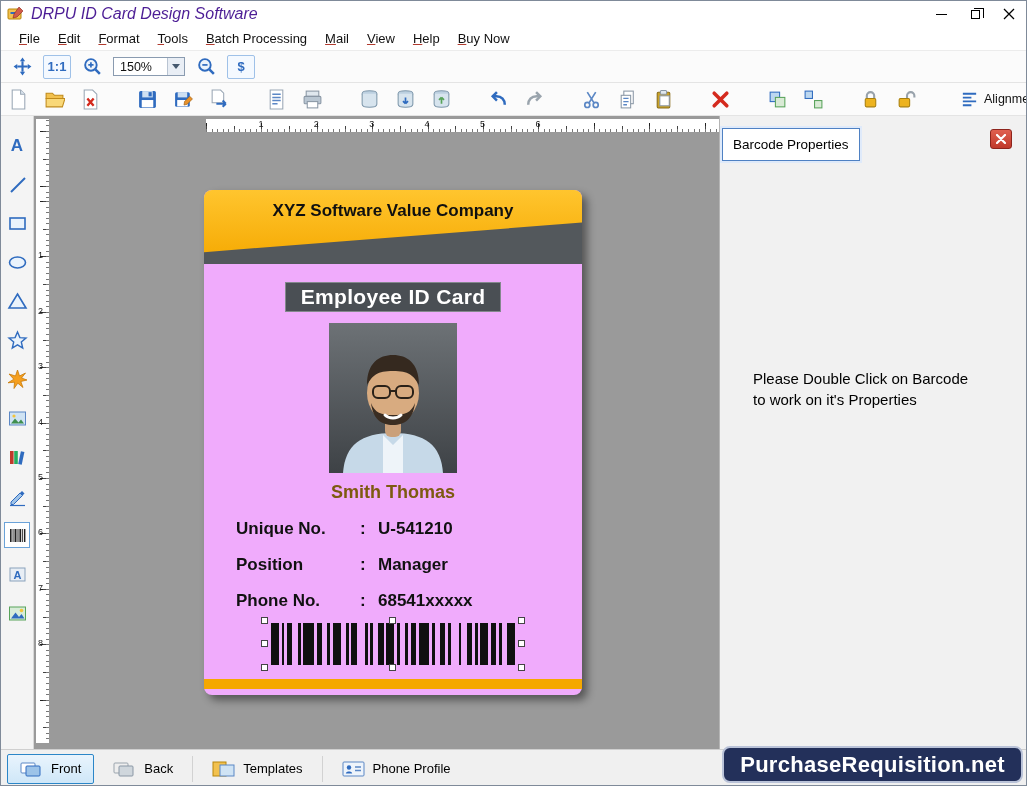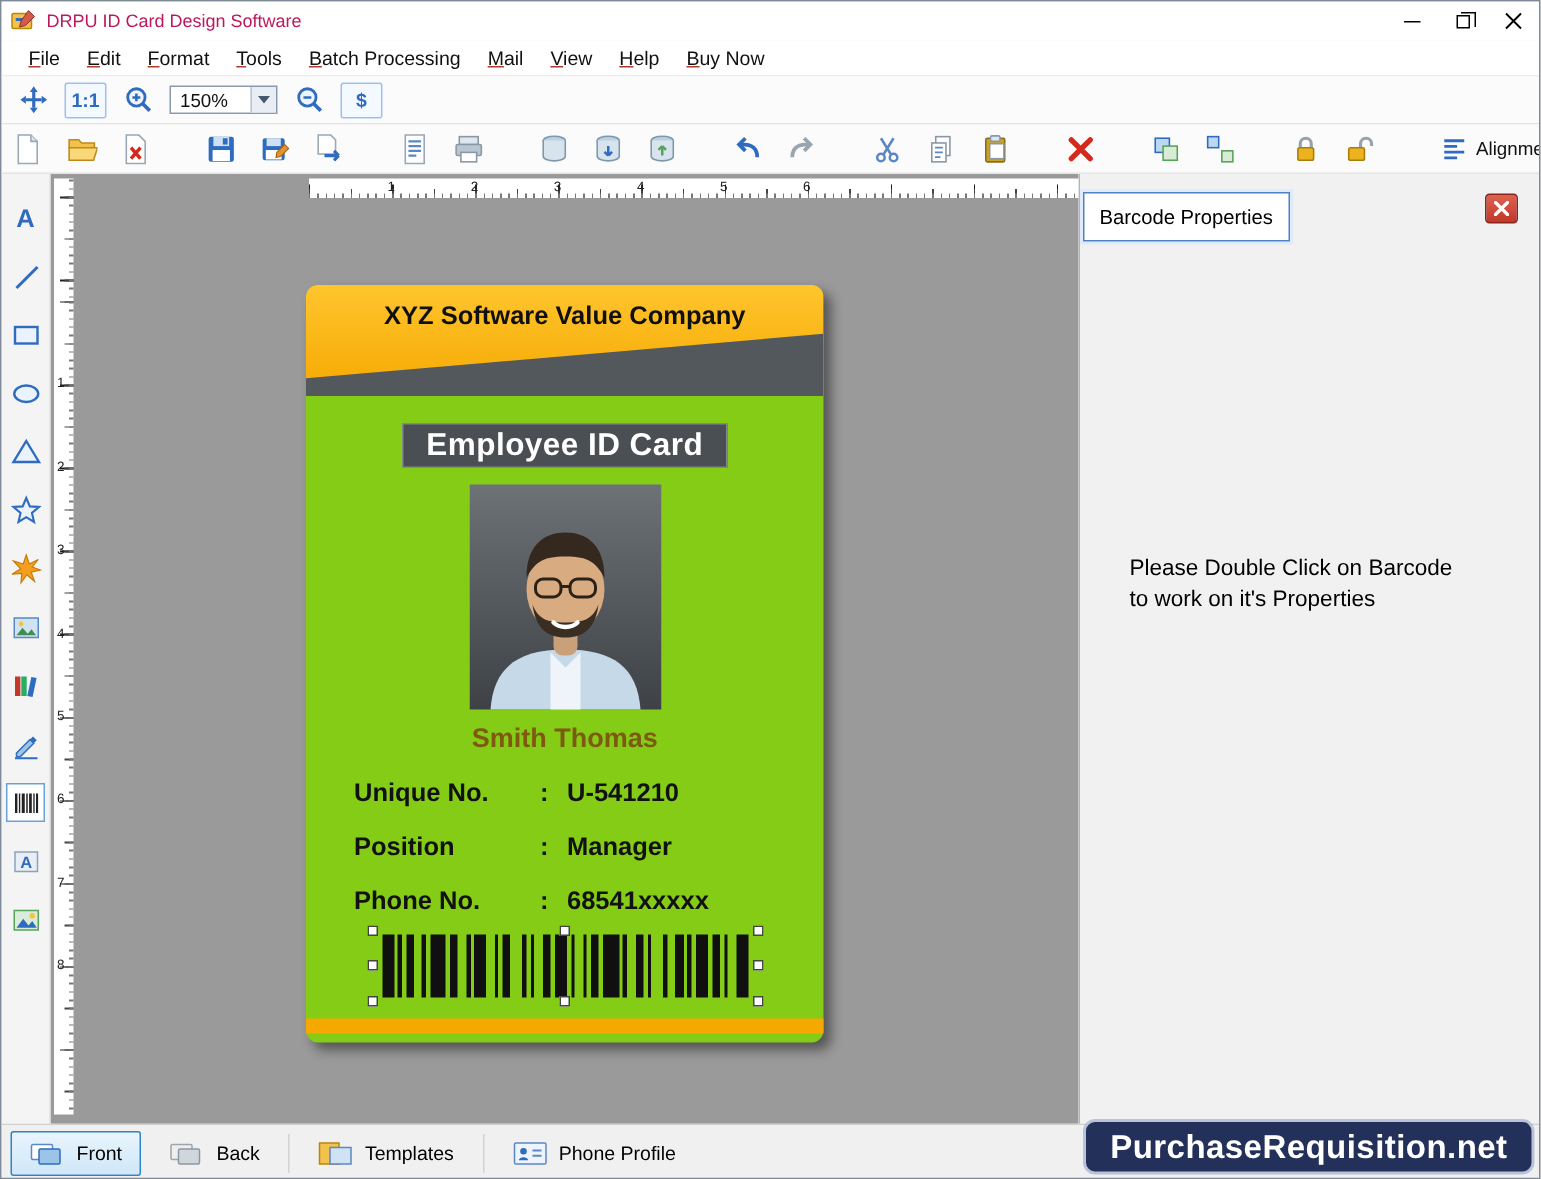--- a/index.html
+++ b/index.html
@@ -4,21 +4,21 @@
 <style>
   * { margin:0; padding:0; box-sizing:border-box; }
   html,body { width:1027px; height:786px; }
   body { font-family:"Liberation Sans","DejaVu Sans",sans-serif; font-size:13px; color:#111; background:#fff; }
 
   .window { position:relative; width:1027px; height:786px; border:1px solid #7f8a99; background:#f0f0f0; overflow:hidden; }
 
   
   .titlebar { height:26px; background:#fff; display:flex; align-items:center; padding-left:6px; }
   .app-icon { width:18px; height:18px; margin-right:6px; display:inline-flex; }
-  .title-text { font-size:12px; color:#be185d; flex:1; }
+  .title-text { font-size:16px; color:#4c1d95; flex:1;font-style:italic; }
   .wincontrols { display:flex; height:100%; }
   .winbtn { width:34px; height:100%; border:none; background:transparent; display:flex; align-items:center; justify-content:center; cursor:pointer; }
   .min-glyph { width:11px; height:1px; background:#000; display:block; }
   .restore-glyph { width:9px; height:9px; border:1px solid #000; position:relative; display:block; }
   .restore-glyph::before { content:""; position:absolute; left:2px; top:-3px; width:9px; height:9px; border:1px solid #000; border-left:none; border-bottom:none; }
 
   
   .menubar { height:24px; background:#fff; display:flex; align-items:center; padding-left:10px; gap:2px; border-bottom:1px solid #ececec; }
   .menu-item { padding:3px 8px; cursor:default; white-space:nowrap; }
   .ul { text-decoration:underline; text-decoration-color:#b03a2e; }
@@ -61,21 +61,21 @@
     background-image:
       repeating-linear-gradient(to bottom,#777 0 1px,transparent 1px 5.54px),
       repeating-linear-gradient(to bottom,#444 0 1px,transparent 1px 27.7px),
       repeating-linear-gradient(to bottom,#222 0 1px,transparent 1px 55.4px);
     background-size:3px 100%,6px 100%,9px 100%;
     background-position:100% 82px,100% 82px,100% 82px;
     background-repeat:repeat-y; }
   .rnum { position:absolute; font-size:9px; color:#222; line-height:1; }
 
   
-  .card { position:absolute; left:170px; top:74px; width:345px; height:505px; background:#84cc16; border-radius:8px; box-shadow:5px 5px 8px rgba(0,0,0,.45); z-index:1; }
+  .card { position:absolute; left:170px; top:74px; width:378px; height:505px; background:#f0abfc; border-radius:8px; box-shadow:5px 5px 8px rgba(0,0,0,.45); z-index:1; }
   .card-header { position:relative; height:74px; border-radius:8px 8px 0 0; overflow:hidden; }
   .hd-yellow { position:absolute; inset:0; background:linear-gradient(180deg,#ffc52e,var(--card_yellow,#f5a800)); clip-path:polygon(0 0,100% 0,100% 52%,0 86%); }
   .hd-dark { position:absolute; inset:0; background:var(--card_dark,#53585c); clip-path:polygon(0 84%,100% 44%,100% 100%,0 100%); }
   .hd-company { position:absolute; top:11px; left:0; right:0; text-align:center; font-size:17px; font-weight:bold; color:#101010; z-index:1; }
   .card-title { margin:18px auto 0; width:max-content; padding:2px 15px; background:#4a4f54; border:1px solid #83888d; color:#fff; font-size:21px; font-weight:bold; letter-spacing:.3px; }
   .photo { display:block; margin:10px auto 0; width:128px; height:152px; }
   .card-name { margin-top:8px; text-align:center; font-size:18px; font-weight:bold; color:var(--name_brown,#7d5a10); }
   .fields { margin-top:8px; padding-left:32px; }
   .frow { display:grid; grid-template-columns:124px 18px 1fr; font-size:17px; font-weight:bold; height:36px; align-items:center; }
   .barcode-wrap { position:relative; width:256px; height:46px; margin:2px auto 0; }

